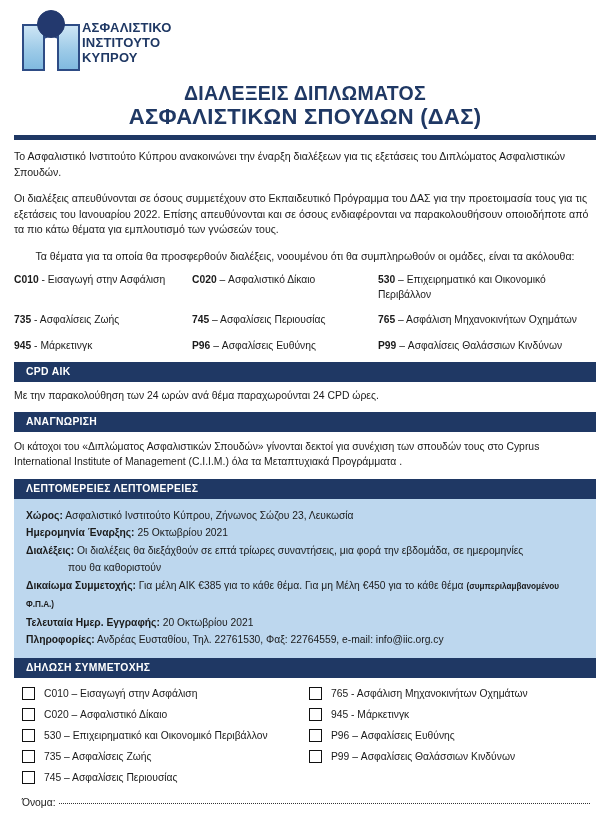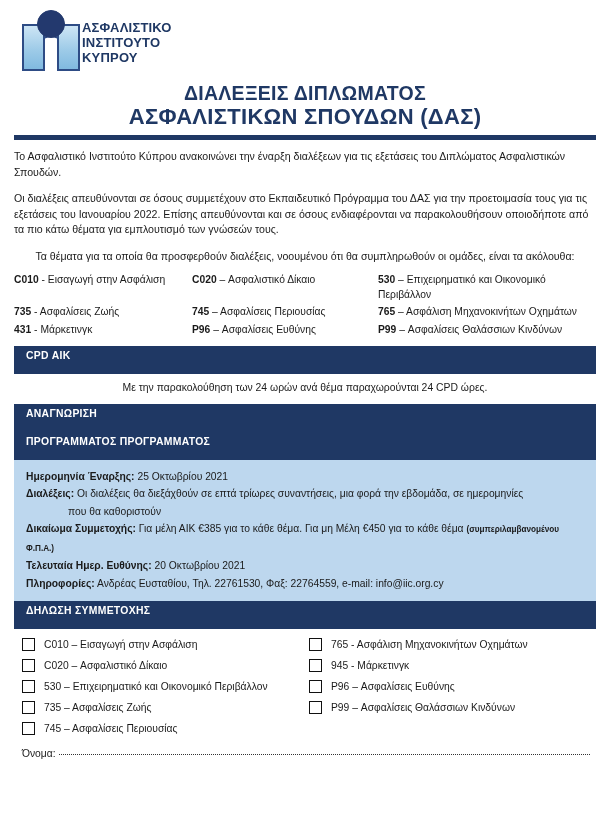--- a/index.html
+++ b/index.html
@@ -73,21 +73,21 @@
     font-size: 10.6px;
     line-height: 15.5px;
     color: #1a1a1a;
   }
   p.para.tight { margin-bottom: 9px; text-align: center; }
 
   
   .codes {
     display: grid;
     grid-template-columns: 178px 186px auto;
-    row-gap: 3px;
+    row-gap: 11px;
     margin: 2px 0 9px 0;
     font-size: 10.3px;
     line-height: 14.5px;
   }
   .codes .code { font-weight: bold; }
 
   .more-info {
     font-size: 10.1px;
     margin: 0 0 6px 0;
     line-height: 14px;
@@ -95,28 +95,27 @@
 
   
   .bar {
     background: #1F3864;
     color: #ffffff;
     font-weight: bold;
     font-size: 10.4px;
     letter-spacing: 0.3px;
     padding: 4px 0 4px 12px;
     box-sizing: border-box;
-    height: 28px;
+    height: 20px;
     line-height: 12px;
   }
   .sec-body {
     font-size: 10.4px;
     line-height: 15.5px;
     padding: 7px 0 9px 0;
-    text-align: center;
   }
   .sec-body.compact { padding: 6px 0 8px 0; }
 
   
   .details {
     background: #BDD7EE;
     padding: 8px 12px 9px 12px;
     box-sizing: border-box;
     font-size: 10.3px;
     line-height: 17.5px;
@@ -213,49 +212,54 @@
   <p class="para">Οι διαλέξεις απευθύνονται σε όσους συμμετέχουν στο Εκπαιδευτικό Πρόγραμμα του ΔΑΣ για την προετοιμασία τους για τις εξετάσεις του Ιανουαρίου 2022. Επίσης απευθύνονται και σε όσους ενδιαφέρονται να παρακολουθήσουν οποιοδήποτε από τα πιο κάτω θέματα για εμπλουτισμό των γνώσεών τους.</p>
   <p class="para tight">Τα θέματα για τα οποία θα προσφερθούν διαλέξεις, νοουμένου ότι θα συμπληρωθούν οι ομάδες, είναι τα ακόλουθα:</p>
 
   <div class="codes">
     <div><span class="code">C010</span> <span>-</span> <span>Εισαγωγή στην Ασφάλιση</span></div>
     <div><span class="code">C020</span> <span>–</span> <span>Ασφαλιστικό Δίκαιο</span></div>
     <div><span class="code">530</span> <span>–</span> <span>Επιχειρηματικό και Οικονομικό Περιβάλλον</span></div>
     <div><span class="code">735</span> <span>-</span> <span>Ασφαλίσεις Ζωής</span></div>
     <div><span class="code">745</span> <span>–</span> <span>Ασφαλίσεις Περιουσίας</span></div>
     <div><span class="code">765</span> <span>–</span> <span>Ασφάλιση Μηχανοκινήτων Οχημάτων</span></div>
-    <div><span class="code">431</span> <span>-</span> <span>Μάρκετινγκ</span></div>
+    <div><span class="code">945</span> <span>-</span> <span>Μάρκετινγκ</span></div>
     <div><span class="code">P96</span> <span>–</span> <span>Ασφαλίσεις Ευθύνης</span></div>
     <div><span class="code">P99</span> <span>–</span> <span>Ασφαλίσεις Θαλάσσιων Κινδύνων</span></div>
   </div>
 
 
   <div class="bar">CPD AIK</div>
   <div class="sec-body compact">Με την παρακολούθηση των  24 ωρών ανά θέμα παραχωρούνται 24 CPD ώρες.</div>
 
   <div class="bar">ΑΝΑΓΝΩΡΙΣΗ</div>
-
-  <div class="bar">ΠΡΟΓΡΑΜΜΑΤΟΣ ΠΡΟΓΡΑΜΜΑΤΟΣ</div>
+  <div class="sec-body">Οι κάτοχοι του «Διπλώματος Ασφαλιστικών Σπουδών» γίνονται δεκτοί για συνέχιση των σπουδών τους στο Cyprus International Institute of Management (C.I.I.M.)  όλα  τα Μεταπτυχιακά Προγράμματα .</div>
+
+  <div class="bar">ΛΕΠΤΟΜΕΡΕΙΕΣ ΛΕΠΤΟΜΕΡΕΙΕΣ</div>
   <div class="details">
+    <div class="row">
+      <b>Χώρος:</b>
+      <span>Ασφαλιστικό Ινστιτούτο Κύπρου, Ζήνωνος Σώζου 23, Λευκωσία</span>
+    </div>
     <div class="row">
       <b>Ημερομηνία Έναρξης:</b>
       <span>25 Οκτωβρίου 2021</span>
     </div>
     <div class="row">
       <b>Διαλέξεις:</b>
       <span>Οι διαλέξεις θα διεξάχθούν σε επτά τρίωρες συναντήσεις, μια φορά την εβδομάδα, σε ημερομηνίες</span>
       <span class="indent">που θα καθοριστούν</span>
     </div>
     <div class="row">
       <b>Δικαίωμα Συμμετοχής:</b>
       <span>Για μέλη ΑΙΚ €385 για το κάθε θέμα. Για μη Μέλη €450 για το κάθε θέμα</span>
       <span class="vat">(συμπεριλαμβανομένου Φ.Π.Α.)</span>
     </div>
     <div class="row">
-      <b>Τελευταία Ημερ. Ευθύνης:</b>
+      <b>Τελευταία Ημερ. Εγγραφής:</b>
       <span>20 Οκτωβρίου 2021</span>
     </div>
     <div class="row">
       <b>Πληροφορίες:</b>
       <span>Ανδρέας Ευσταθίου, Τηλ. 22761530, Φαξ: 22764559, e-mail: info@iic.org.cy</span>
     </div>
   </div>
 
   <div class="bar">ΔΗΛΩΣΗ ΣΥΜΜΕΤΟΧΗΣ</div>
 

